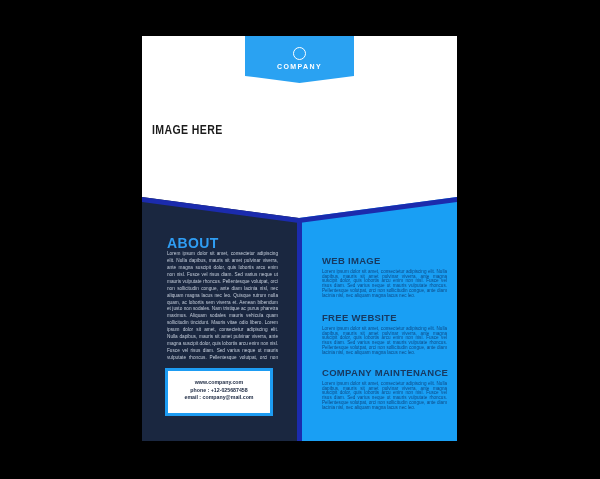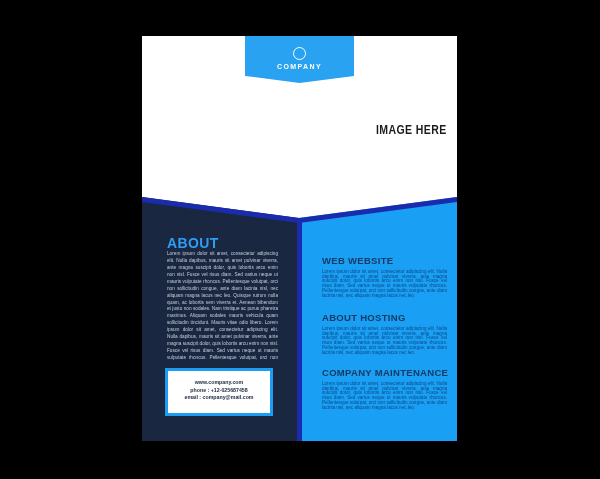--- a/index.html
+++ b/index.html
@@ -20,21 +20,21 @@
   .logo-circle{
     position:absolute;left:48px;top:11px;width:11px;height:11px;
     border:1.4px solid #ffffff;border-radius:50%;
   }
   .brand-name{
     position:absolute;left:0;top:27px;width:100%;text-align:center;
     color:#ffffff;font-size:7px;font-weight:bold;letter-spacing:1.4px;
   }
   
   .hero-text{
-    position:absolute;left:0;top:84px;width:100%;text-align:right;
+    position:absolute;left:0;top:84px;width:100%;text-align:left;
   }
   .hero-text span{
     display:inline-block;transform:scaleX(.78);transform-origin:center;
     font-size:13.5px;font-weight:bold;color:#1c1c1c;letter-spacing:.5px;
   }
   
   .panel-left{
     position:absolute;left:0;top:0;width:157px;height:405px;background:#1a2740;
     clip-path:polygon(0 161px,100% 182px,100% 100%,0 100%);
   }
@@ -112,26 +112,26 @@
   </div>
 
   <div class="contact-card">
     <div class="contact-lines">
       <div>www.company.com</div>
       <div>phone : +12-025687458</div>
       <div>email : company@mail.com</div>
     </div>
   </div>
 
-  <div class="service-heading s0h">WEB WEBSITE</div>
+  <div class="service-heading s0h">WEB IMAGE</div>
   <div class="service-body s0b">
     <div class="tiny">Lorem ipsum dolor sit amet, consectetur adipiscing elit. Nulla dapibus, mauris sit amet pulvinar viverra, ante magna suscipit dolor, quis lobortis arcu enim non nisl. Fusce vel risus diam. Sed varius neque ut mauris vulputate rhoncus. Pellentesque volutpat, orci non sollicitudin congue, ante diam lacinia nisl, nec aliquam magna lacus nec leo.</div>
   </div>
 
-  <div class="service-heading s1h">ABOUT HOSTING</div>
+  <div class="service-heading s1h">FREE WEBSITE</div>
   <div class="service-body s1b">
     <div class="tiny">Lorem ipsum dolor sit amet, consectetur adipiscing elit. Nulla dapibus, mauris sit amet pulvinar viverra, ante magna suscipit dolor, quis lobortis arcu enim non nisl. Fusce vel risus diam. Sed varius neque ut mauris vulputate rhoncus. Pellentesque volutpat, orci non sollicitudin congue, ante diam lacinia nisl, nec aliquam magna lacus nec leo.</div>
   </div>
 
   <div class="service-heading s2h">COMPANY MAINTENANCE</div>
   <div class="service-body s2b">
     <div class="tiny">Lorem ipsum dolor sit amet, consectetur adipiscing elit. Nulla dapibus, mauris sit amet pulvinar viverra, ante magna suscipit dolor, quis lobortis arcu enim non nisl. Fusce vel risus diam. Sed varius neque ut mauris vulputate rhoncus. Pellentesque volutpat, orci non sollicitudin congue, ante diam lacinia nisl, nec aliquam magna lacus nec leo.</div>
   </div>
 
 </div>

